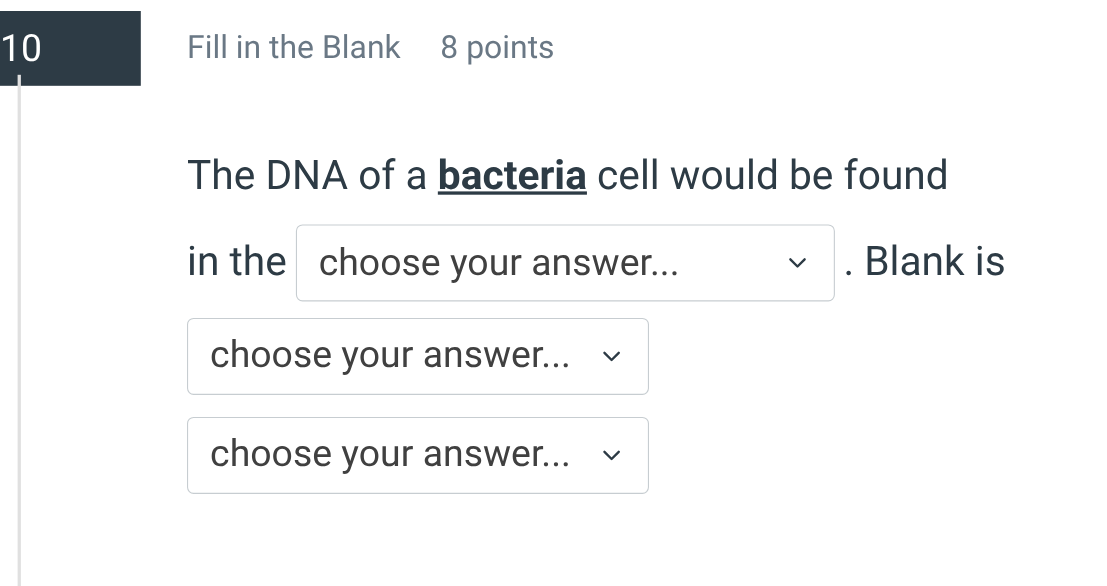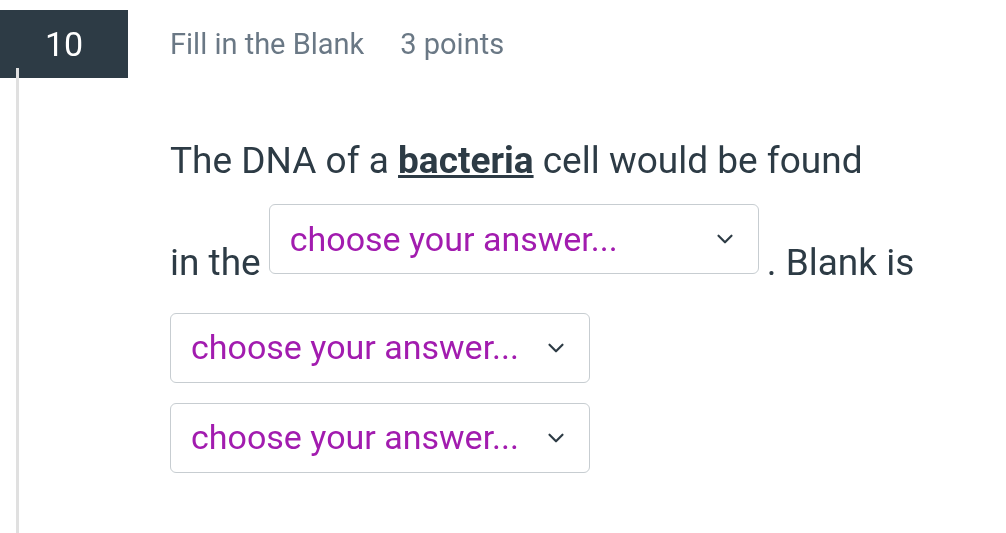--- a/index.html
+++ b/index.html
@@ -32,21 +32,21 @@
       padding-top: 10px;
     }
     
     .question-number {
       background: #2d3b45;
       color: #ffffff;
       width: 128px;
       height: 68px;
       display: flex;
       align-items: center;
-      justify-content: center;
+      justify-content: flex-start;
       font-size: 34px;
       font-weight: 400;
     }
     
     .question-meta {
       display: flex;
       align-items: center;
       margin-left: 42px;
       gap: 36px;
       color: #6a7885;
@@ -57,37 +57,36 @@
       margin-left: 170px;
       margin-top: 48px;
       font-size: 37px;
       color: #2d3b45;
       line-height: 1.9;
       max-width: 800px;
     }
     
     .text-segment {
       display: inline;
-      margin-top: 24px;
     }
     
     .underlined-bold {
       font-weight: 700;
       text-decoration: underline;
     }
     
     .dropdown {
       display: inline-flex;
       align-items: center;
       justify-content: space-between;
       border: 1px solid #c7cdd1;
       border-radius: 6px;
       padding: 12px 20px;
       font-size: 34px;
-      color: #a21caf;
+      color: #404040;
       background: #ffffff;
       cursor: pointer;
       vertical-align: middle;
       margin: 0 8px;
       min-width: 420px;
       height: 70px;
     }
     
     .dropdown-inline {
       min-width: 490px;
@@ -122,21 +121,21 @@
 <body>
 
 <div class="left-border"></div>
 
 <div class="header-row">
   <div class="question-number">
     <span>10</span>
   </div>
   <div class="question-meta">
     <span>Fill in the Blank</span>
-    <span>3 points</span>
+    <span>8 points</span>
   </div>
 </div>
 
 <div class="question-body">
   <div>
     <span class="text-segment">The DNA of a </span><span class="underlined-bold text-segment">bacteria</span><span class="text-segment"> cell would be found</span>
   </div>
 
   <div class="line-wrap">
     <span class="text-segment">in the</span>

